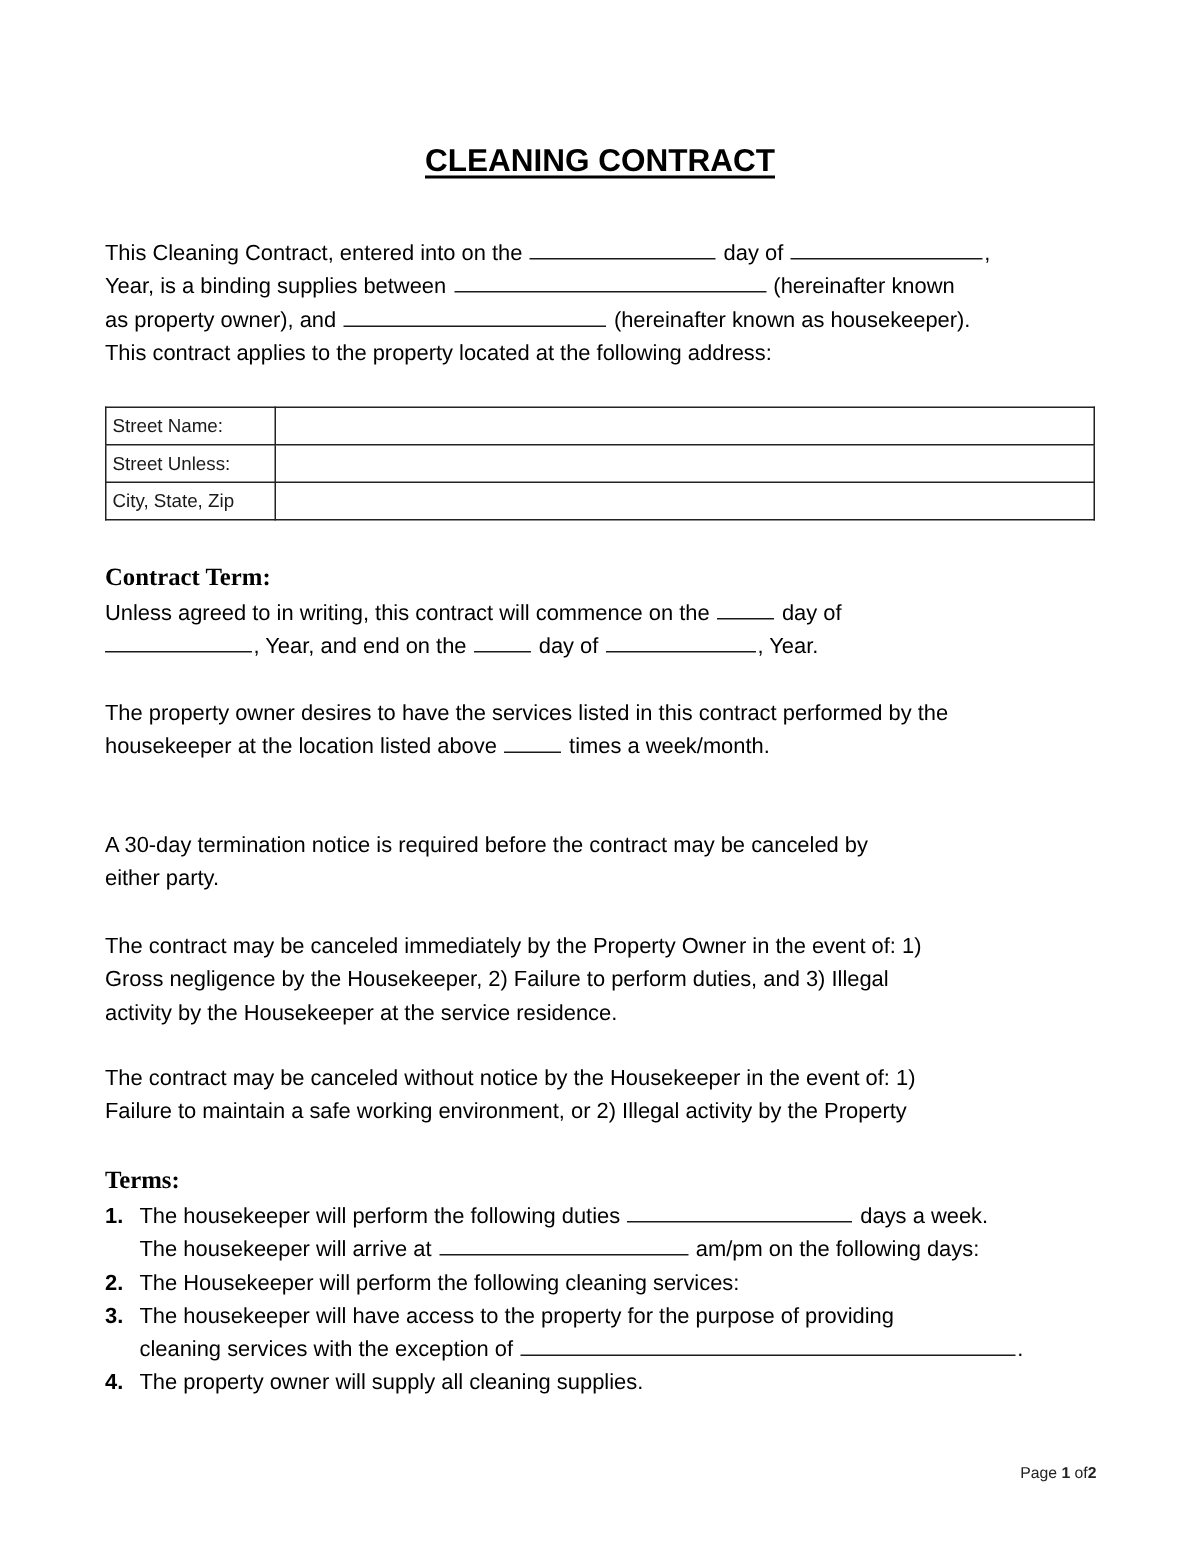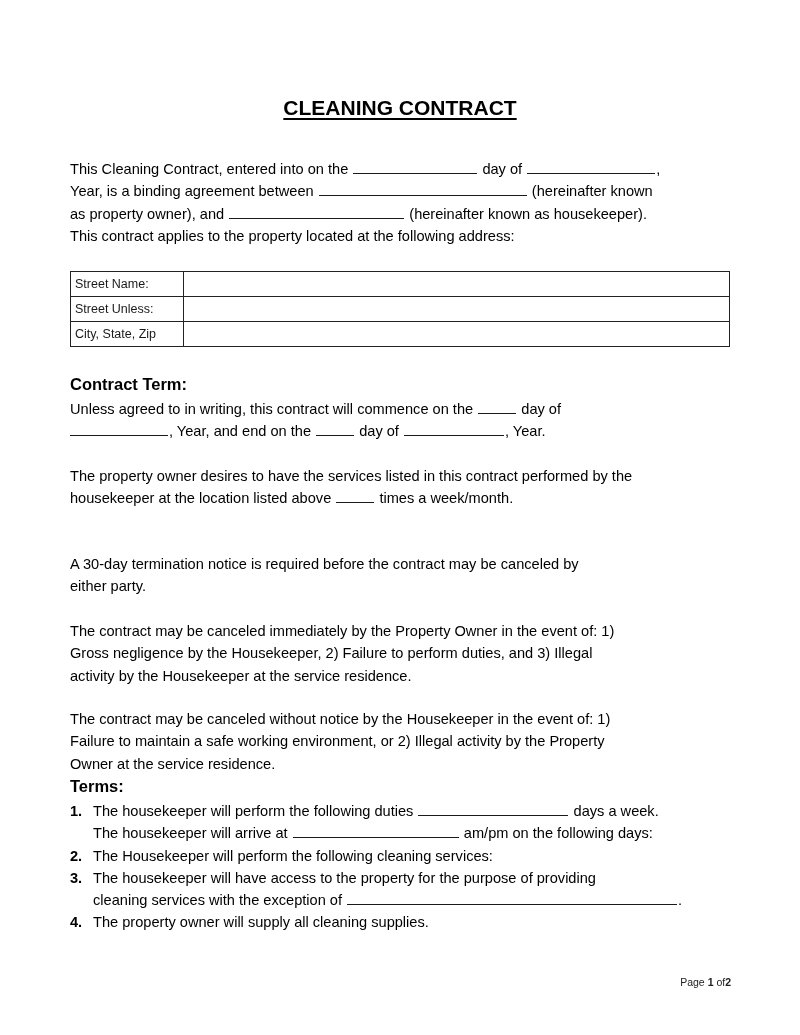--- a/index.html
+++ b/index.html
@@ -18,21 +18,21 @@
   .para {
     position: absolute; left: 70px; width: 665px;
     font-family: "Liberation Sans", sans-serif;
     font-size: 14.6px; line-height: 22.3px; color: #000000;
     white-space: nowrap;
   }
   .line { display: block; height: 22.3px; }
   .blank { display: inline-block; border-bottom: 1px solid #1a1a1a; height: 14px; vertical-align: baseline; margin: 0 1px; }
   .heading {
     position: absolute; left: 70px;
-    font-family: Liberation Sans, sans-serif;
+    font-family: Liberation Serif, serif;
     font-weight: bold; font-size: 16.5px; color: #000;
   }
   table.addr {
     position: absolute; left: 70px; top: 271px; width: 660px;
     border-collapse: collapse;
     font-family: "Liberation Sans", sans-serif; font-size: 12.5px;
   }
   table.addr td { border: 1.5px solid #222; height: 24px; padding: 0 4px; }
   table.addr td.label { width: 104px; }
   .num { display: inline-block; width: 23px; font-weight: bold; }
@@ -51,21 +51,21 @@
   <div class="title">CLEANING CONTRACT</div>
 
   <div class="para" style="top:158px;">
     <span class="line">
       <span>This Cleaning Contract, entered into on the</span>
       <span class="blank" style="width:124px;"></span>
       <span>day of</span>
       <span class="blank" style="width:128px;"></span><span>,</span>
     </span>
     <span class="line">
-      <span>Year, is a binding agreement between</span>
+      <span>Year, is a binding supplies between</span>
       <span class="blank" style="width:208px;"></span>
       <span>(hereinafter known</span>
     </span>
     <span class="line">
       <span>as property owner), and</span>
       <span class="blank" style="width:175px;"></span>
       <span>(hereinafter known as housekeeper).</span>
     </span>
     <span class="line">This contract applies to the property located at the following address:</span>
   </div>
@@ -119,21 +119,20 @@
 
   <div class="para" style="top:620px;">
     <span class="line">The contract may be canceled immediately by the Property Owner in the event of: 1)</span>
     <span class="line">Gross negligence by the Housekeeper, 2) Failure to perform duties, and 3) Illegal</span>
     <span class="line">activity by the Housekeeper at the service residence.</span>
   </div>
 
   <div class="para" style="top:708px;">
     <span class="line">The contract may be canceled without notice by the Housekeeper in the event of: 1)</span>
     <span class="line">Failure to maintain a safe working environment, or 2) Illegal activity by the Property</span>
-    <span class="line">Owner at the service residence.</span>
   </div>
 
   <div class="heading" style="top:777px;">Terms:</div>
 
   <div class="para" style="top:800px;">
     <span class="line">
       <span class="num">1.</span><span>The housekeeper will perform the following duties</span>
       <span class="blank" style="width:150px;"></span>
       <span>days a week.</span>
     </span>

